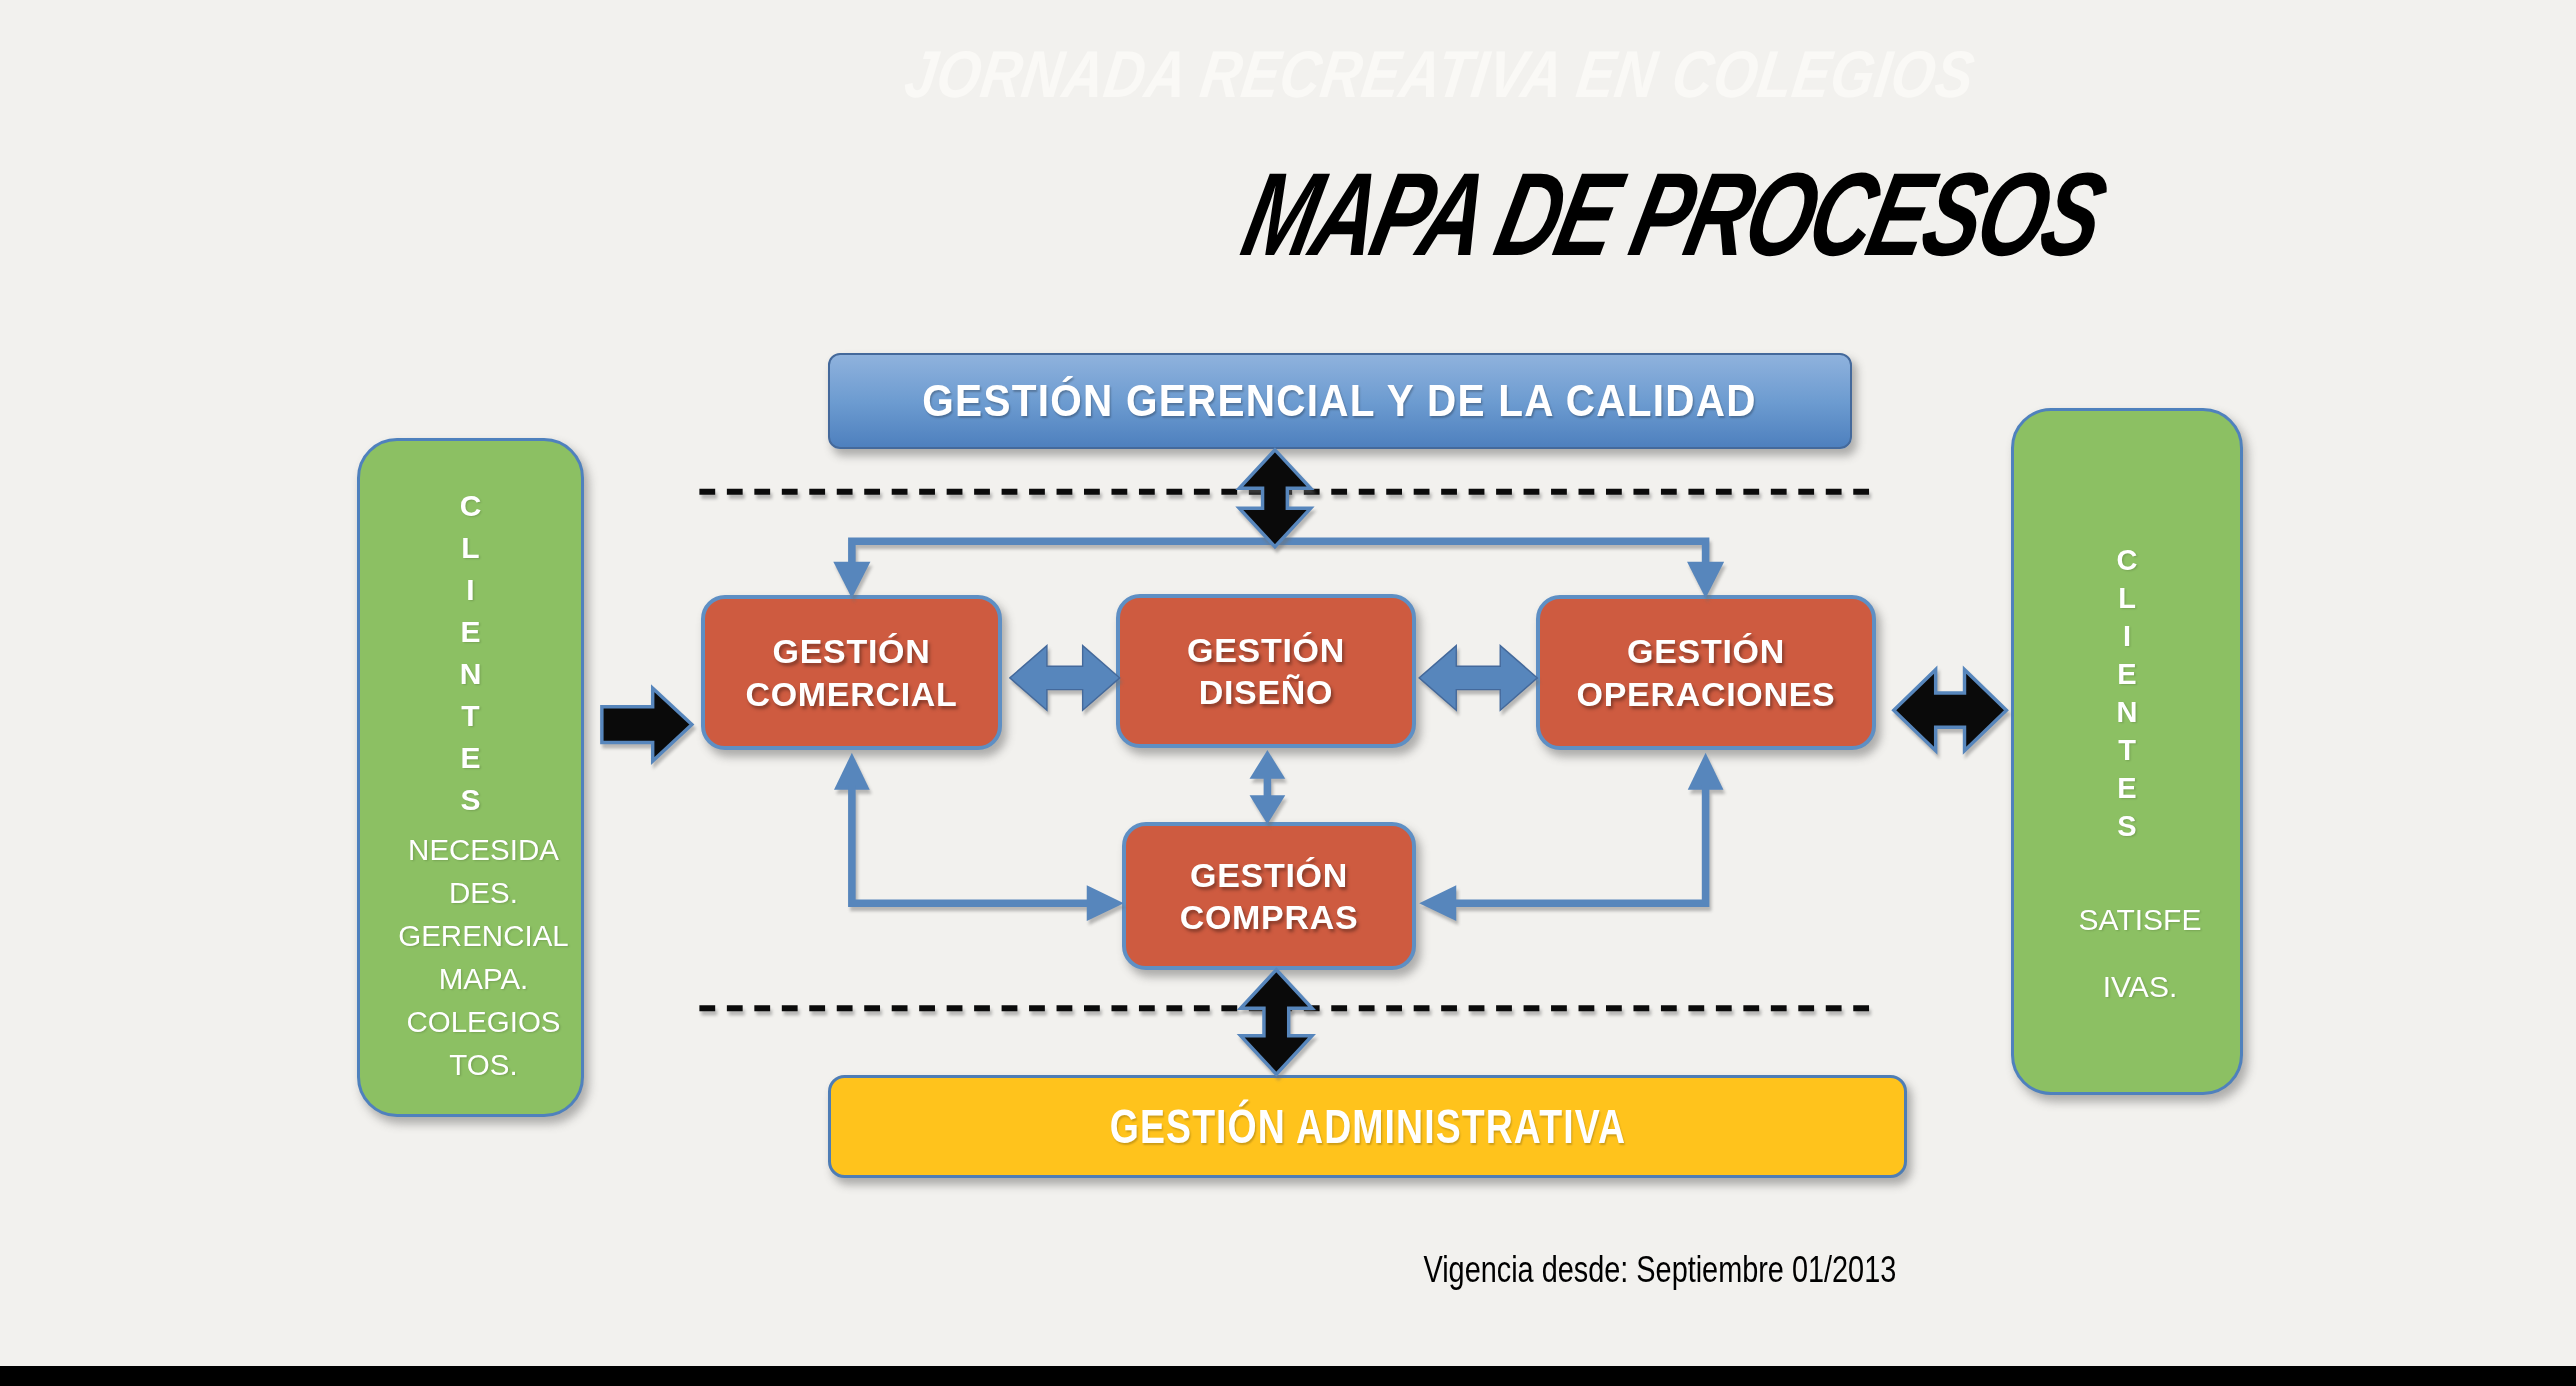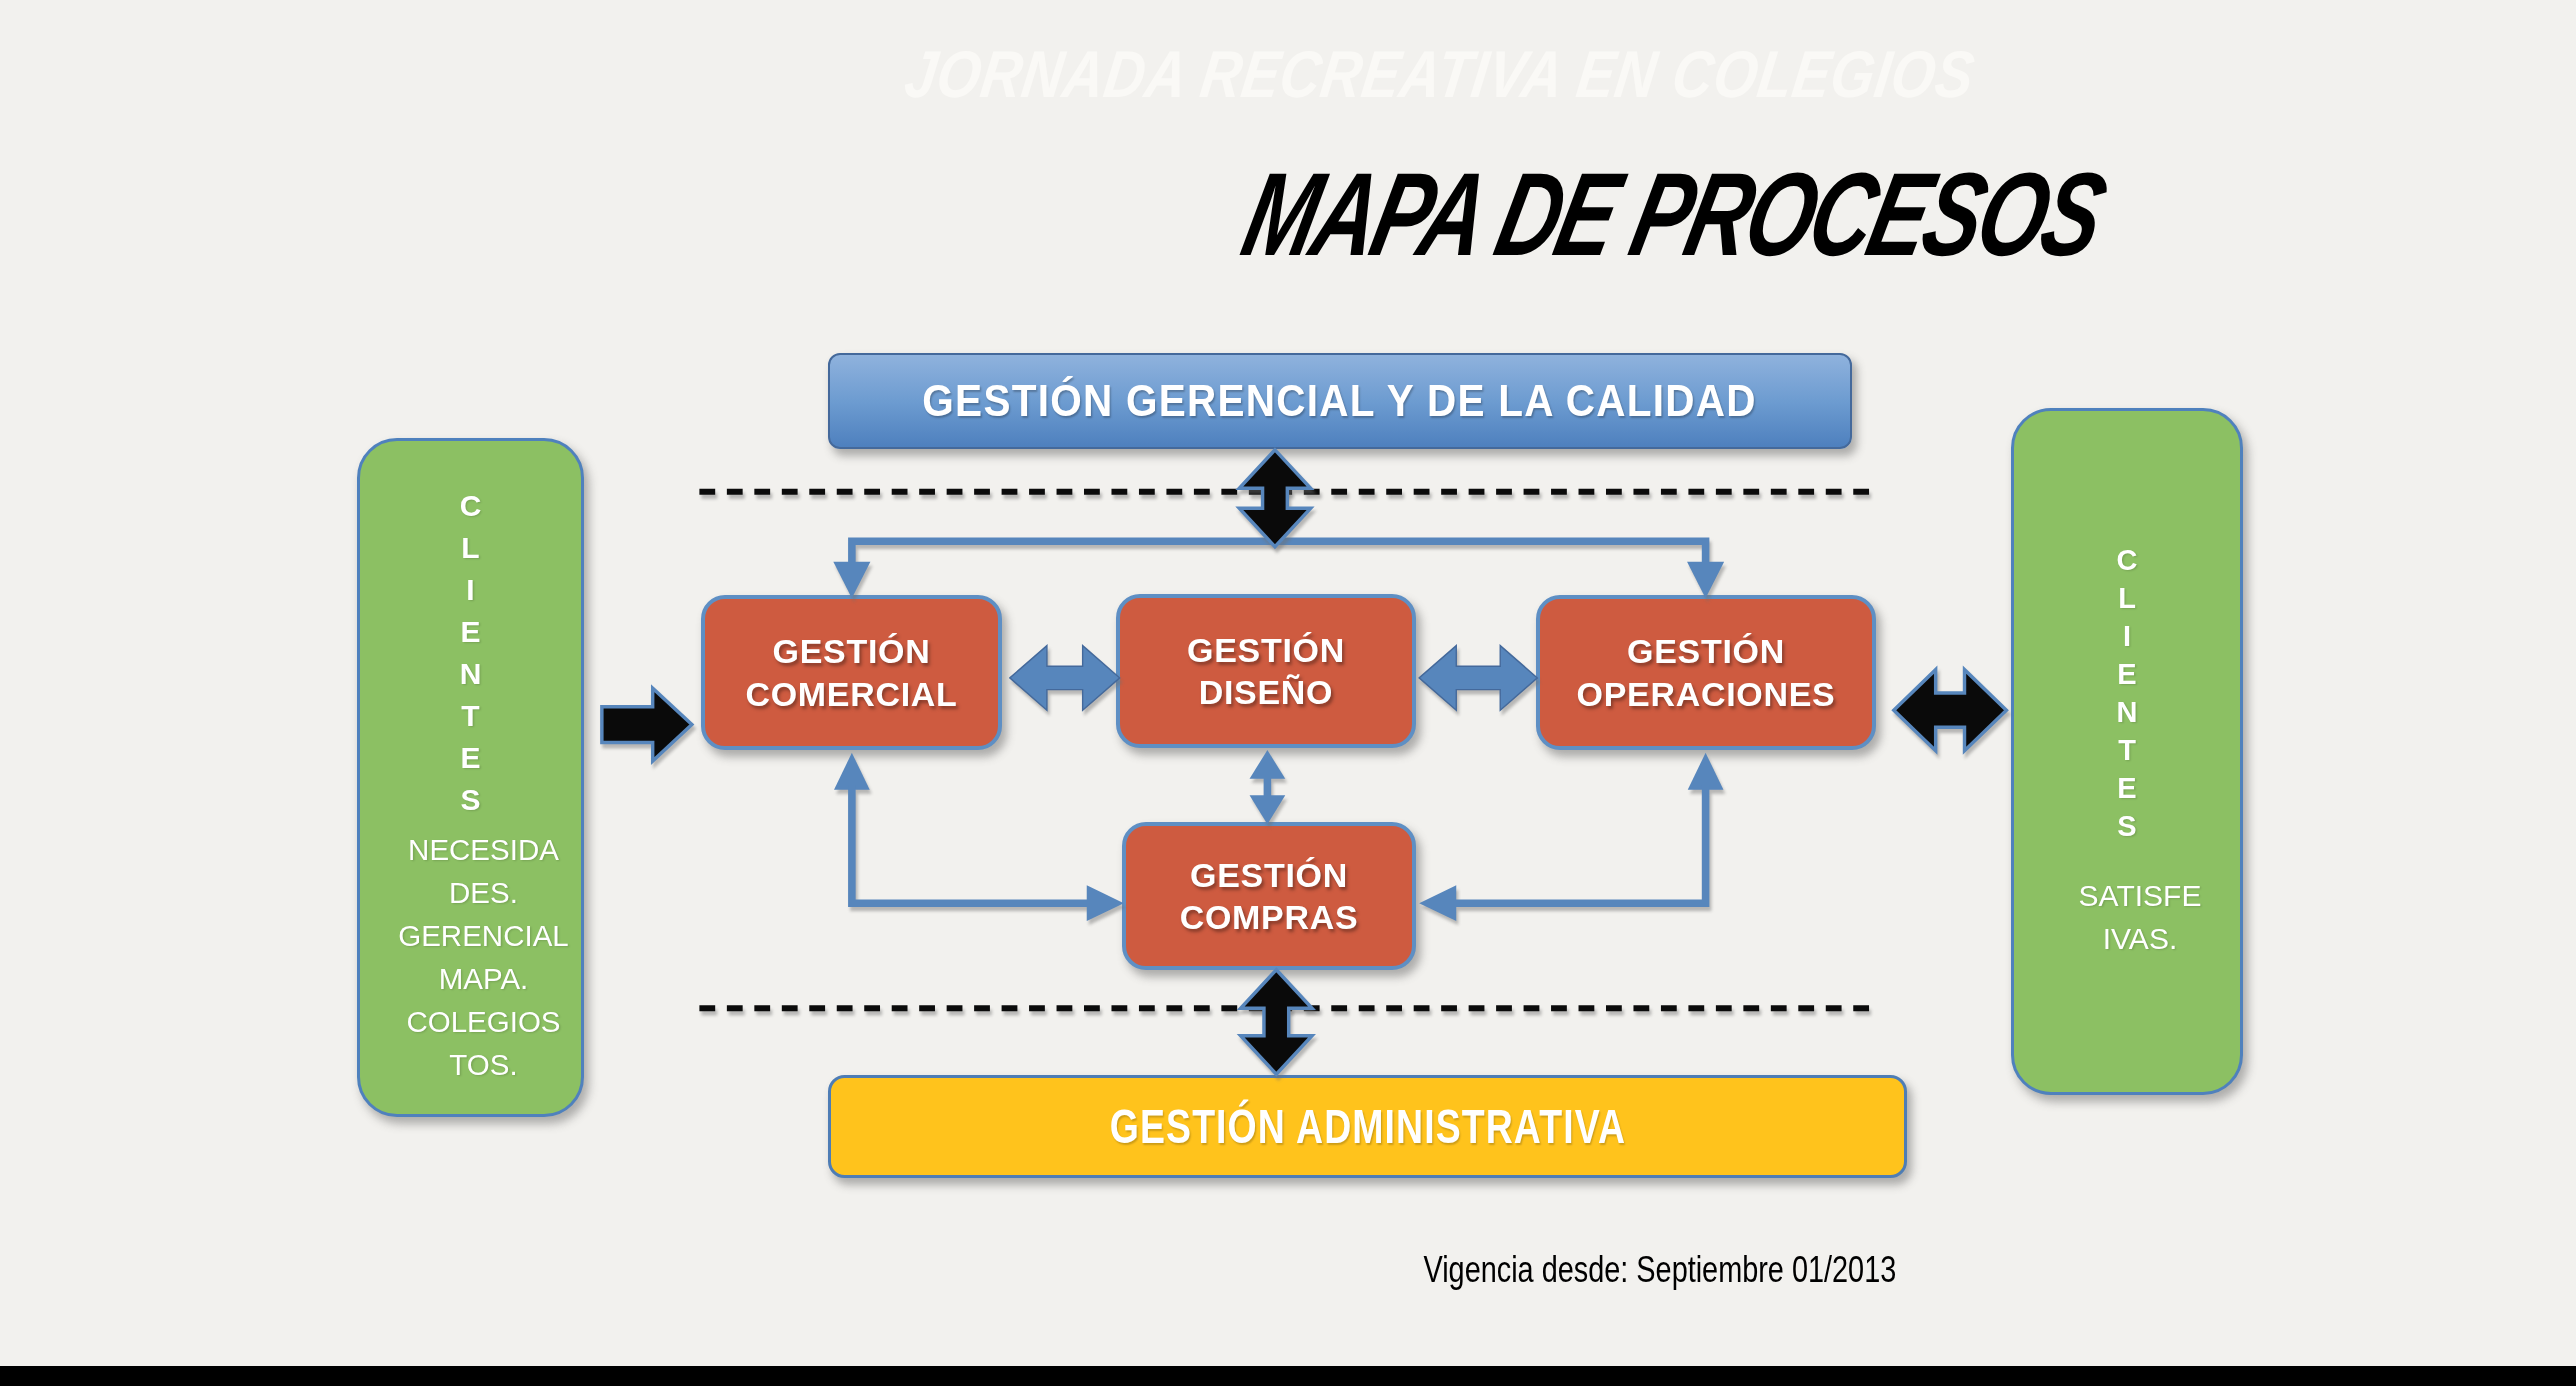--- a/index.html
+++ b/index.html
@@ -73,21 +73,21 @@
     text-shadow:1.4px 1.4px 2.1px rgba(0,0,0,0.15);}
   .v-letters-left{left:357px;top:485px;width:227px;font-size:30px;}
   .v-letters-left .line{line-height:42px;}
   .v-letters-right{left:2011px;top:541px;width:232px;font-size:29px;}
   .v-letters-right .line{line-height:38px;}
   .green-body{color:var(--text_white,#fff);text-align:center;
     text-shadow:1.4px 1.4px 2.1px rgba(0,0,0,0.15);padding-left:13px;}
   .green-body-left{left:357px;top:828px;width:227px;font-size:29.5px;}
   .green-body-left .line{line-height:43px;}
   .green-body-right{left:2011px;top:874px;width:232px;font-size:30px;}
-  .green-body-right .line{line-height:43px;}
+  .green-body-right .line{line-height:43px;margin-top:24px;}
   
   svg.overlay{position:absolute;left:0;top:0;pointer-events:none;}
   .blue-line{stroke:var(--connector_blue,#5786BC);stroke-width:11;fill:none;}
   .blue-head{fill:var(--connector_blue,#5786BC);stroke:none;}
   .blue-block{fill:var(--connector_blue,#5786BC);stroke:#44699B;stroke-width:2;}
   .black-arrow{fill:var(--arrow_black,#0A0A0A);stroke:var(--connector_blue,#5786BC);stroke-width:5;}
   .dash-line{stroke:var(--dash_black,#0B0B0B);stroke-width:9;stroke-dasharray:23 17;fill:none;}
   .soft-shadow{filter:drop-shadow(3px 6px 2px rgba(110,110,110,0.45));}
 </style>
 </head>

